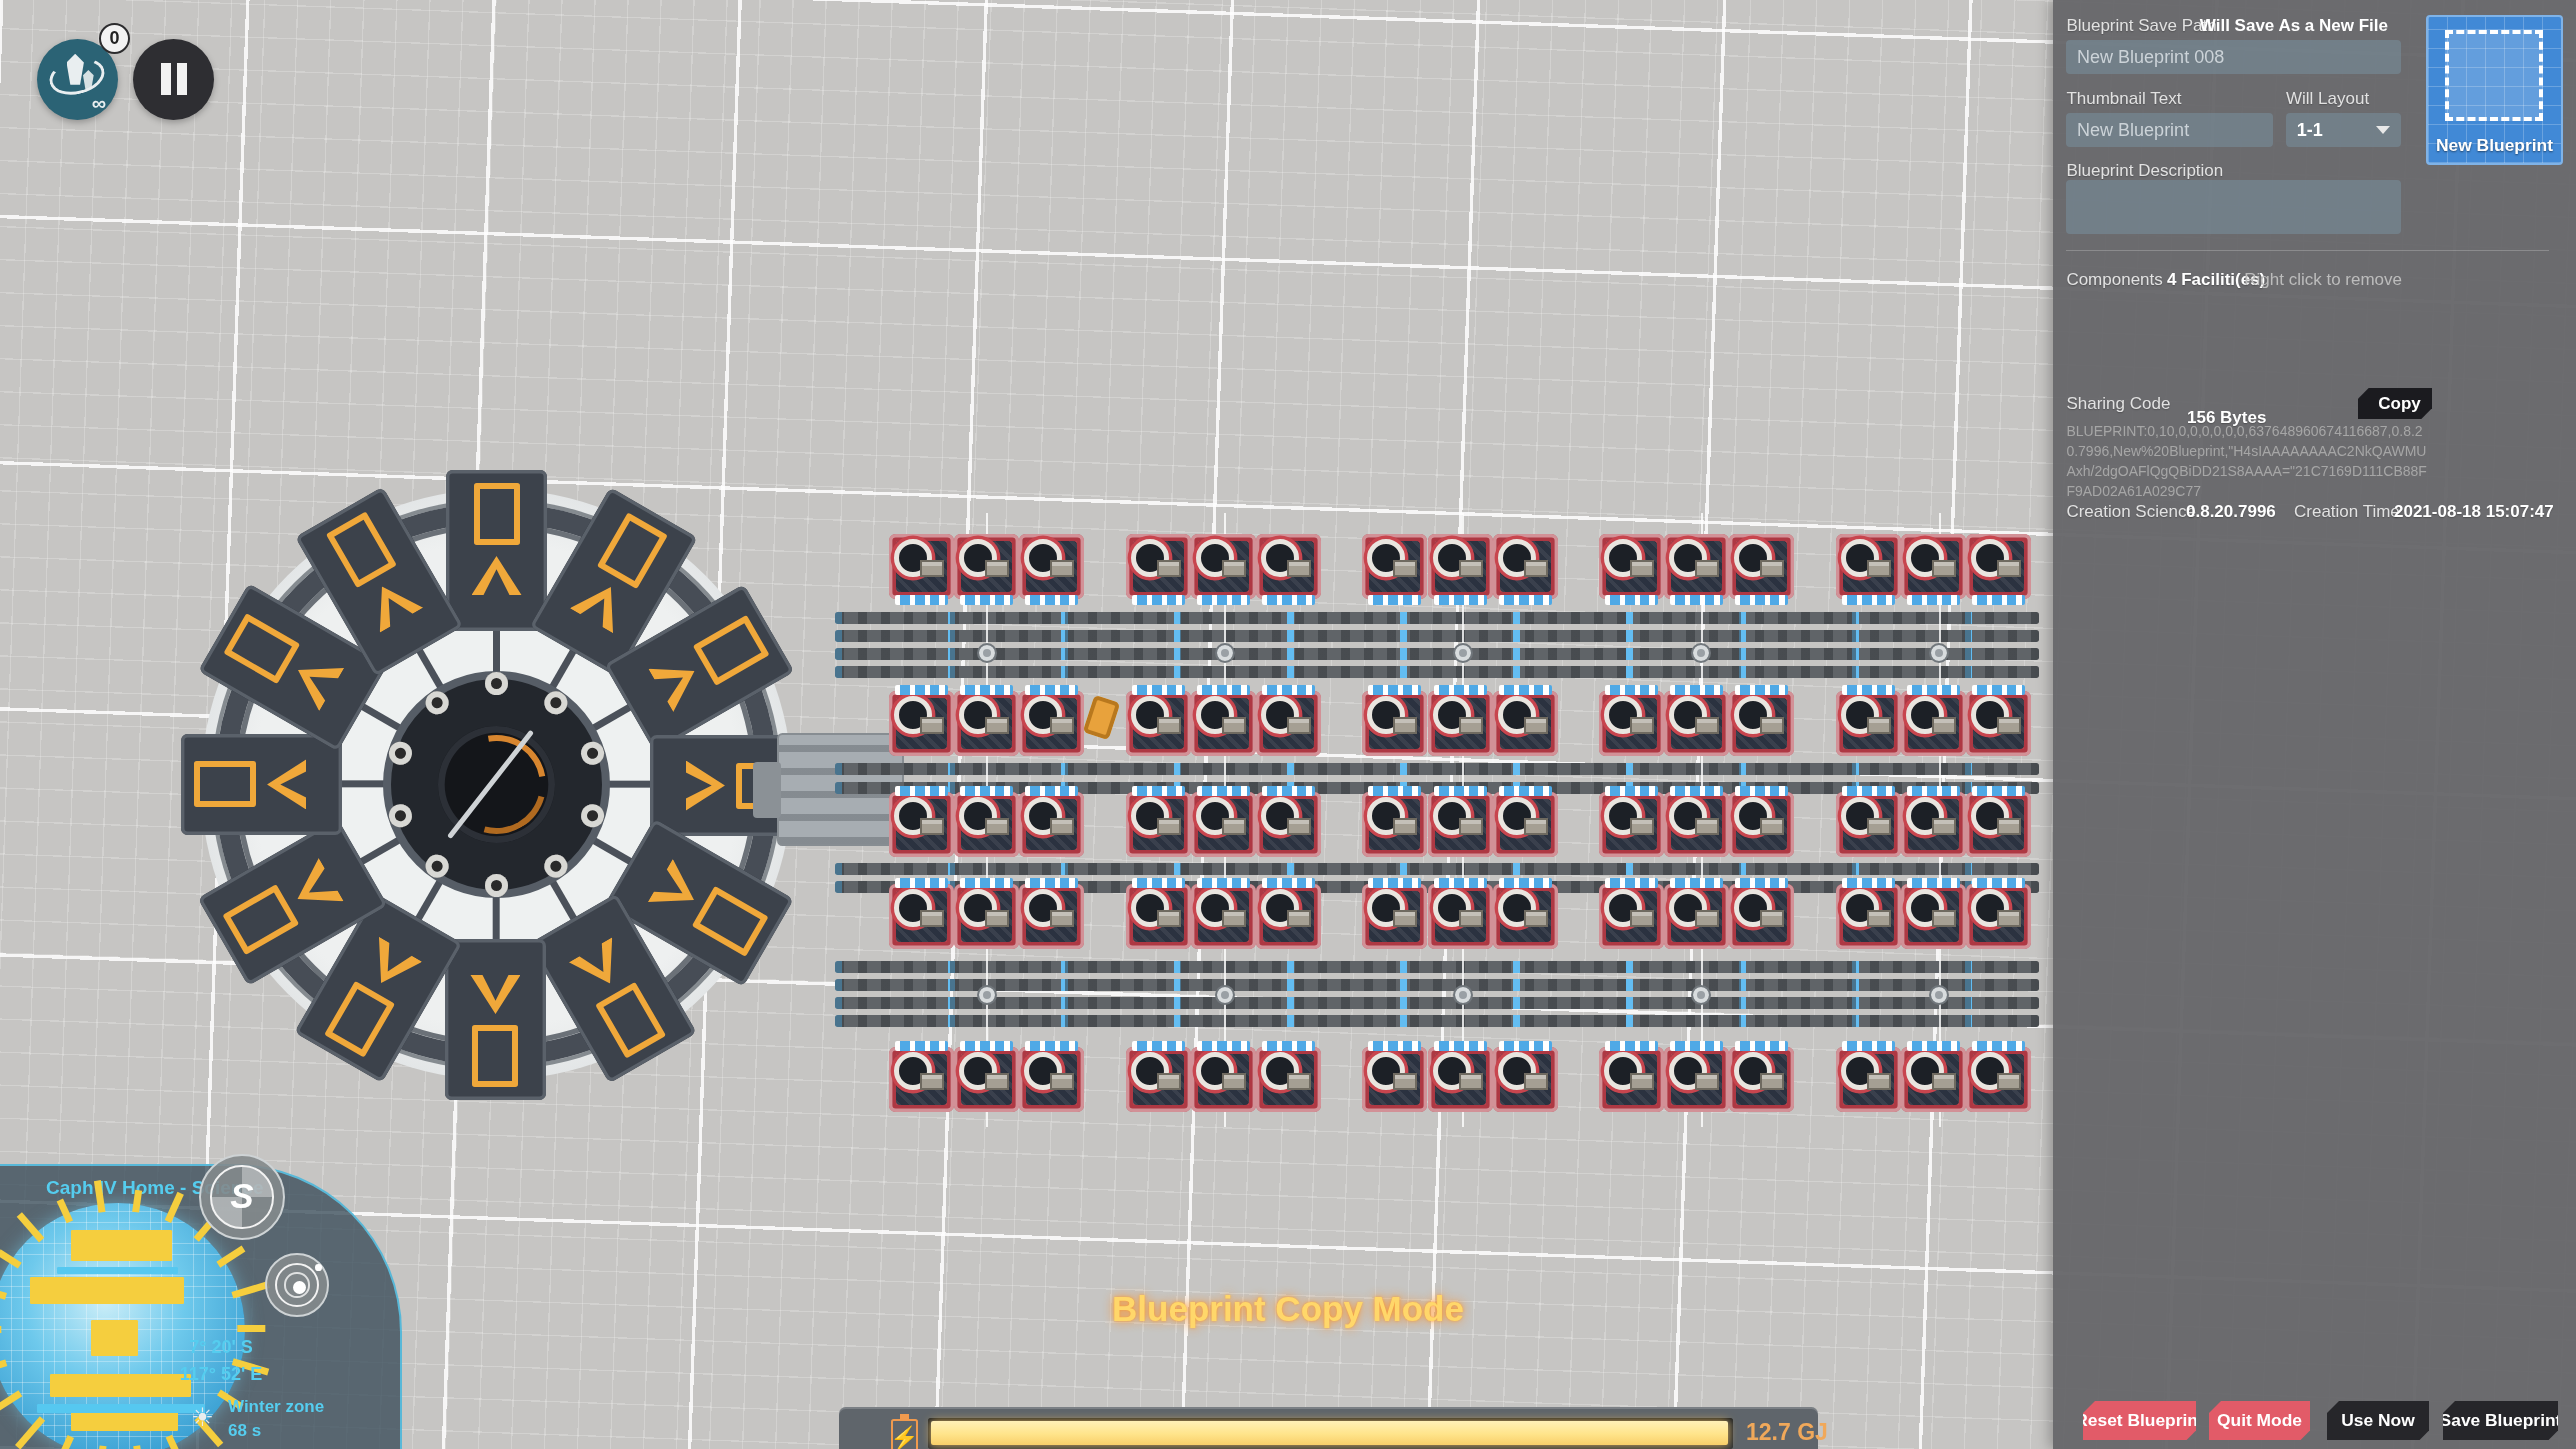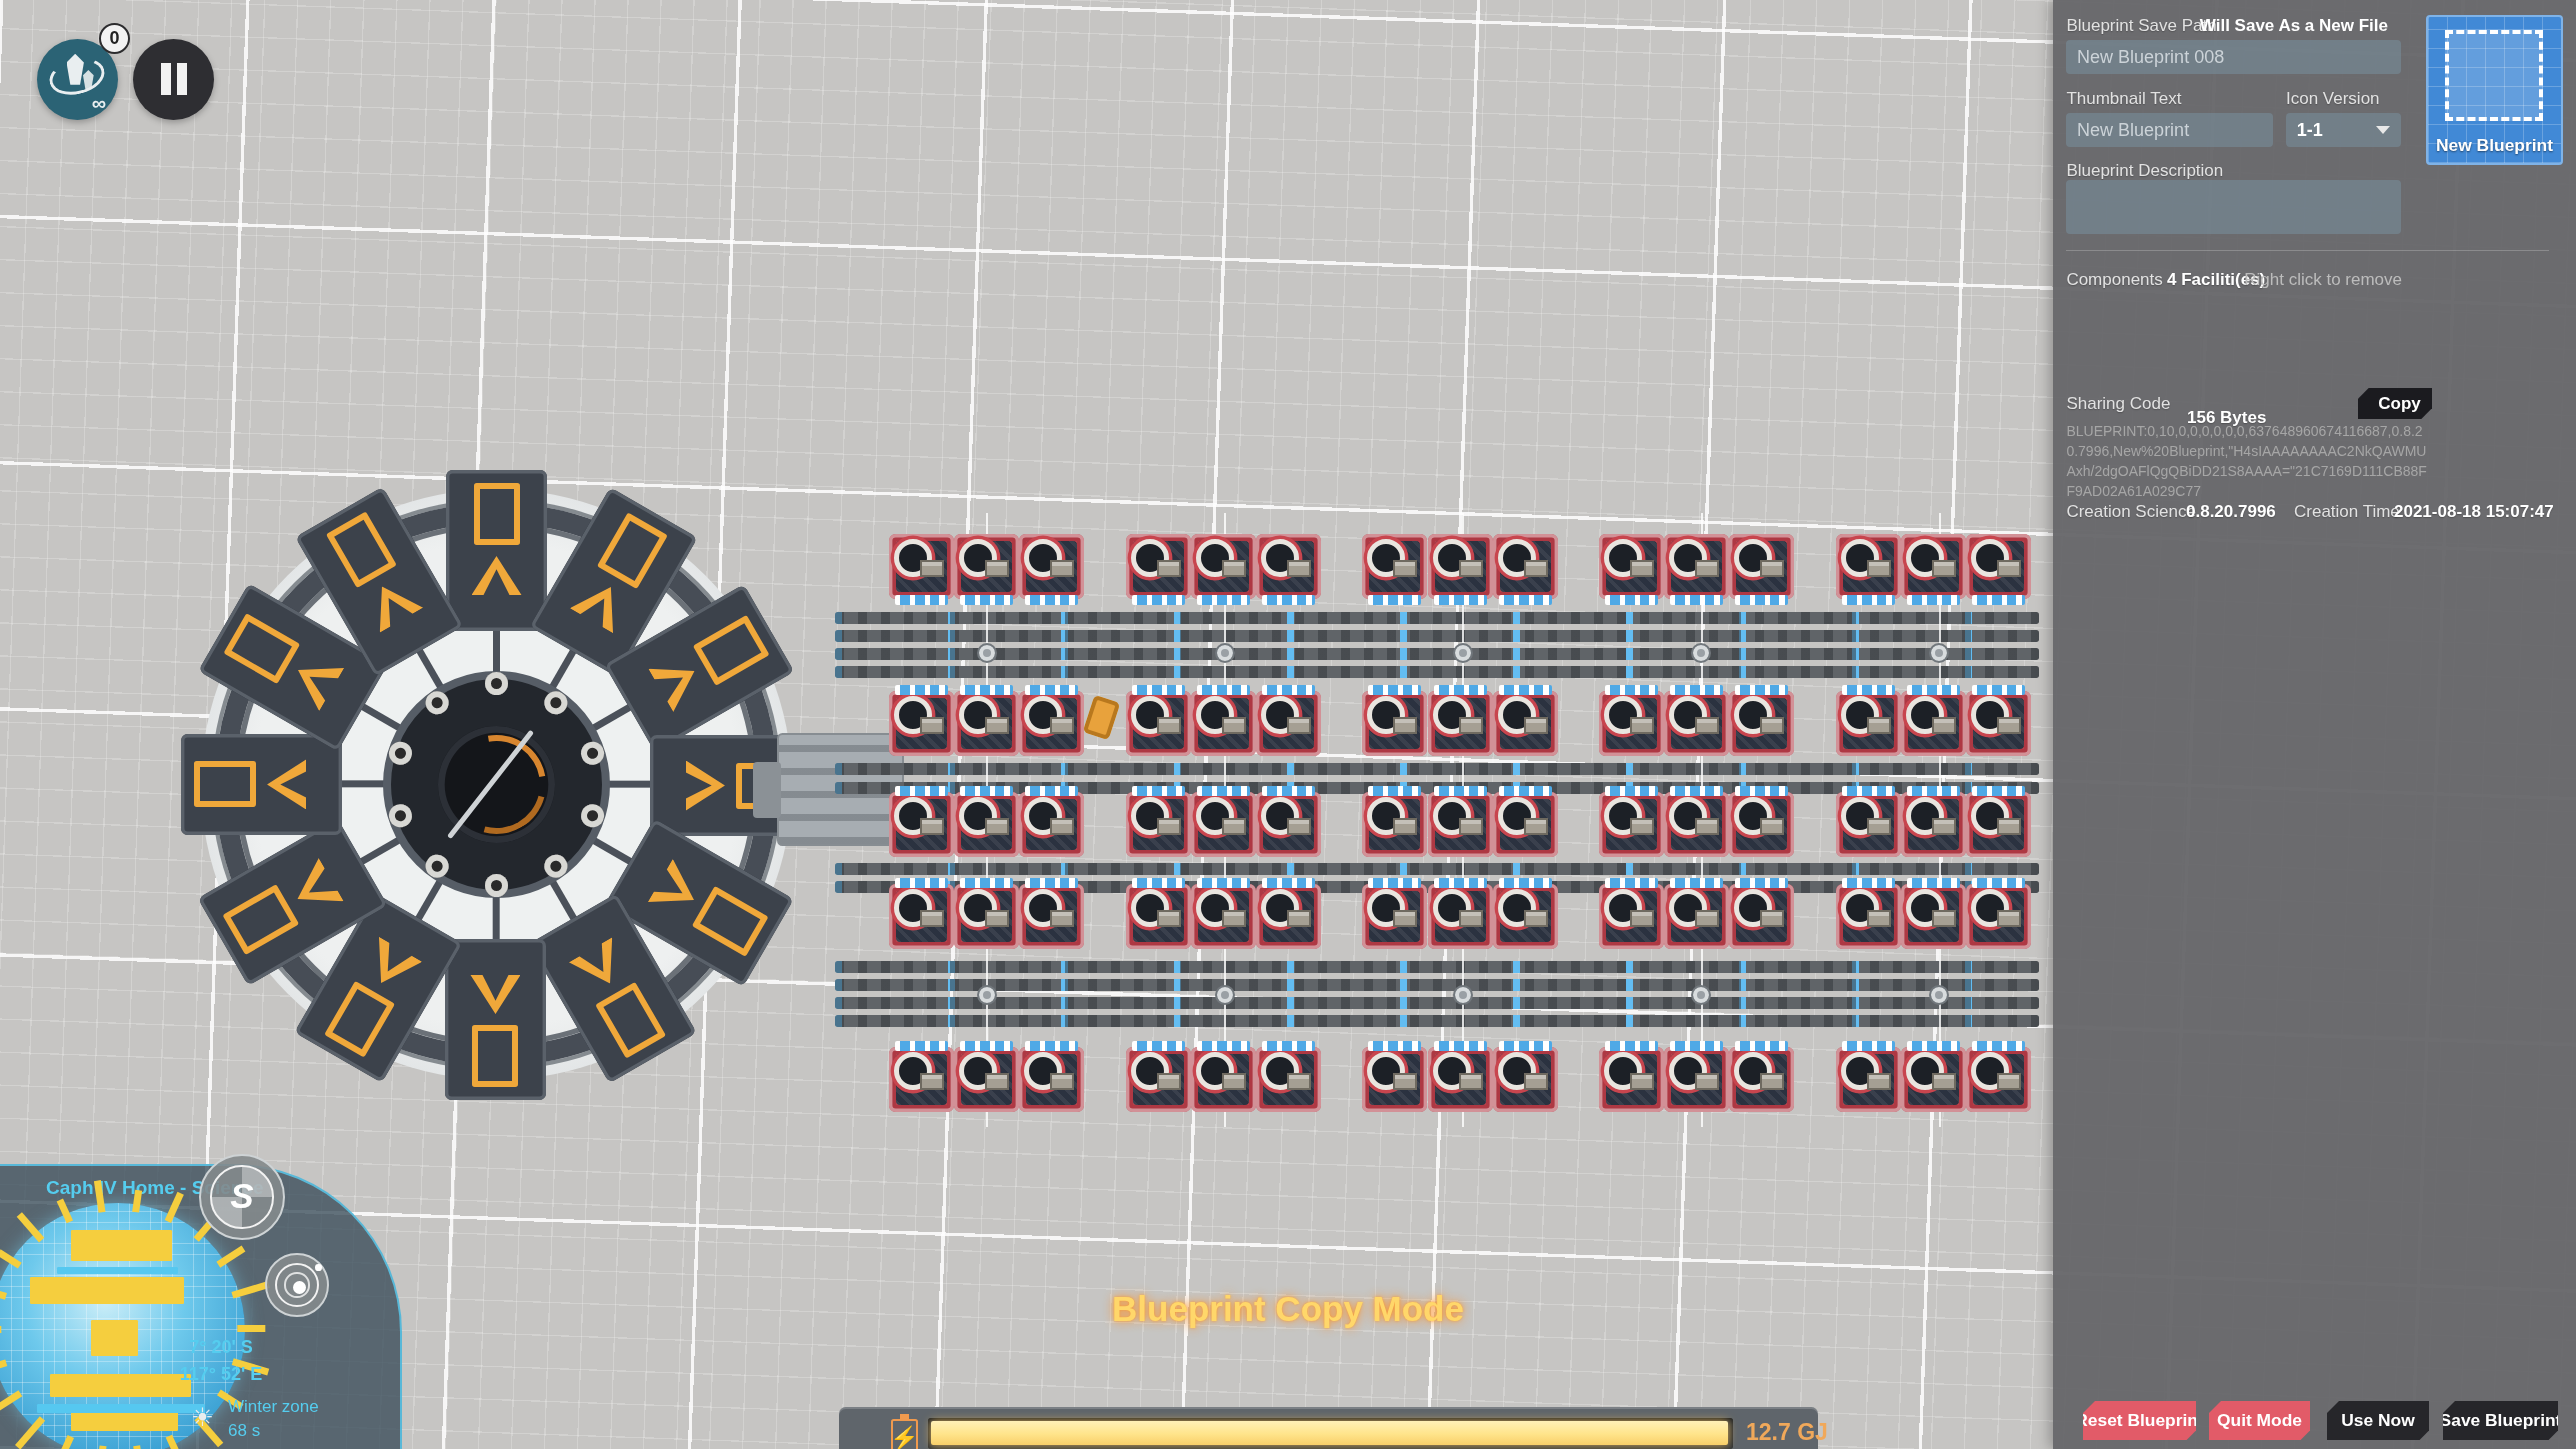--- a/index.html
+++ b/index.html
@@ -94,21 +94,21 @@
   #planet{position:absolute;left:-10px;top:37px;width:255px;height:255px;border-radius:50%;overflow:hidden;
     background:radial-gradient(circle at 45% 38%,#cdeef8 0%,#6ec9ec 38%,#3da2d4 75%,#2b82b4 100%);
     box-shadow:0 0 17.4px rgba(120,210,240,.5);}
   #planet .pgrid{position:absolute;inset:0;border-radius:50%;
     background-image:repeating-linear-gradient(0deg,rgba(255,255,255,.3) 0 0.7px,transparent 0.7px 10.7px),
                      repeating-linear-gradient(90deg,rgba(255,255,255,.3) 0 0.7px,transparent 0.7px 10.7px);}
   #planet .patch{position:absolute;background:#f5ce3e;border-radius:1.3px;}
   #planet .patch.c{background:#56c8f0;}
   .spike{position:absolute;left:116px;top:163px;width:6.7px;height:31px;background:#f5ce3e;transform-origin:50% 0;}
   #mm-coords{position:absolute;left:154px;top:168px;width:134px;text-align:center;color:#55cdef;font-size:18px;font-weight:bold;line-height:27px;white-space:nowrap;}
-  #mm-zone{position:absolute;left:228px;top:229px;color:#55cdef;font-size:17px;font-weight:normal;line-height:24px;white-space:nowrap;}
+  #mm-zone{position:absolute;left:228px;top:229px;color:#55cdef;font-size:17px;font-weight:bold;line-height:24px;white-space:nowrap;}
   #sun-icon{position:absolute;left:191px;top:236px;color:#e8ecee;font-size:25.5px;}
   .mm-btn{position:absolute;border-radius:50%;background:rgba(132,137,140,.9);border:2px solid #ced3d5;}
   #btn-dyson{left:199px;top:-12px;width:86px;height:86px;}
   #btn-dyson .wire{position:absolute;inset:9.4px;border-radius:50%;border:2.7px solid #f2f2f2;
     background:conic-gradient(rgba(255,255,255,.35) 0 25%,transparent 25% 50%,rgba(255,255,255,.35) 50% 75%,transparent 75%);}
   #btn-dyson .s{position:absolute;left:0;right:0;top:20px;text-align:center;color:#fff;font-size:35px;font-weight:bold;font-style:italic;}
   #btn-orbit{left:265px;top:87px;width:64px;height:64px;}
   #btn-orbit .o1{position:absolute;inset:8px;border-radius:50%;border:2.7px solid #f2f2f2;}
   #btn-orbit .o2{position:absolute;inset:17.4px;border-radius:50%;border:2px solid rgba(255,255,255,.75);}
   #btn-orbit .dot{position:absolute;left:25.5px;top:25.5px;width:13.4px;height:13.4px;border-radius:50%;background:#fff;}
@@ -796,21 +796,21 @@
       <span class="dot"></span>
       <span class="moon"></span>
     </div>
   </div>
 
   <div id="panel" class="abs">
     <div class="lbl" style="left:13.4px;top:16px;">Blueprint Save Path</div>
     <div id="save-status">Will Save As a New File</div>
     <input class="field" style="left: 13.4px; top: 40px; width: 335px; height: 34px;" readonly="" value="New Blueprint 008">
     <div class="lbl" style="left:13.4px;top:89px;">Thumbnail Text</div>
-    <div class="lbl" style="left:233px;top:89px;">Icon Version</div>
+    <div class="lbl" style="left:233px;top:89px;">Will Layout</div>
     <input class="field" style="left: 13.4px; top: 113px; width: 207px; height: 34px;" readonly="" value="New Blueprint">
     <div class="field" id="dropdown" style="left:233px;top:113px;width:115px;height:34px;">
       <span>1-1</span>
       <span class="arrow"></span>
     </div>
     <div class="lbl" style="left:13.4px;top:161px;">Blueprint Description</div>
     <textarea class="field" id="desc-area" style="left: 13.4px; top: 180px; width: 335px; height: 54px;" readonly=""></textarea>
     <div id="thumb-card">
       <div class="dash"></div>
       <div class="cap">New Blueprint</div>

